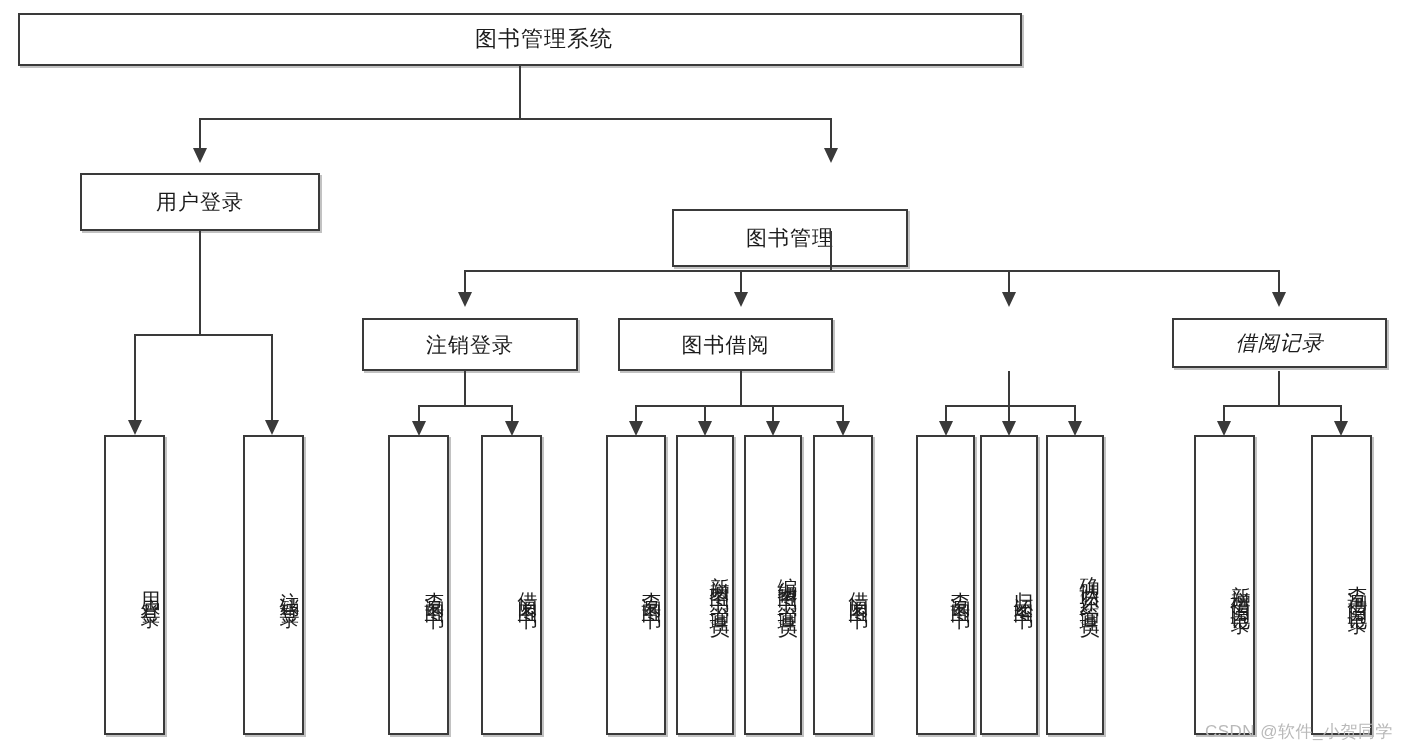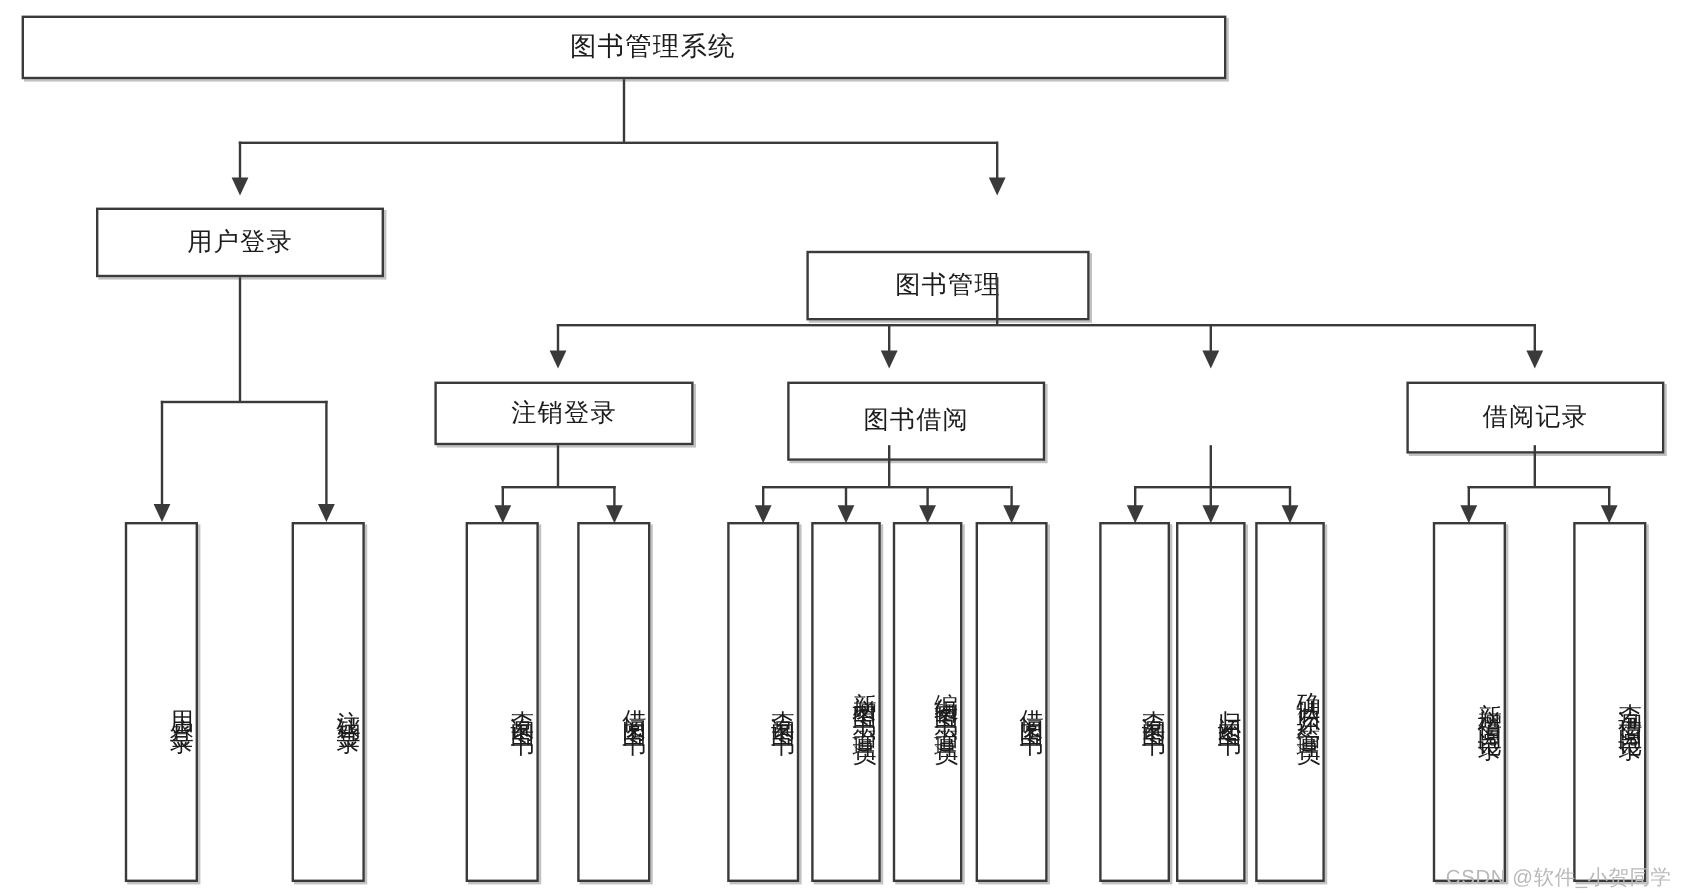--- a/index.html
+++ b/index.html
@@ -122,24 +122,24 @@
   <div class="ln v" style="left:740px; top:270px; height:24px;"></div>
   <div class="arrow" style="left:734px; top:292px;"></div>
   <div class="ln v" style="left:1008px; top:270px; height:24px;"></div>
   <div class="arrow" style="left:1002px; top:292px;"></div>
   <div class="ln v" style="left:1278px; top:270px; height:24px;"></div>
   <div class="arrow" style="left:1272px; top:292px;"></div>
 
   <div class="node horiz" style="left:362px; top:318px; width:216px; height:53px;">
     <span>注销登录</span>
   </div>
-  <div class="node horiz" style="left:656px; top:318px; width:215px; height:66px;">
+  <div class="node horiz" style="left:618px; top:318px; width:215px; height:53px;">
     <span>图书借阅</span>
   </div>
-  <div class="node horiz" style="left:1172px; top:318px; width:215px; height:60px;">
+  <div class="node horiz" style="left:1172px; top:318px; width:215px; height:50px;font-style:italic;">
     <span>借阅记录</span>
   </div>
 
   <div class="ln v" style="left:464px; top:371px; height:35px;"></div>
   <div class="ln h" style="left:418px; top:405px; width:95px;"></div>
   <div class="ln v" style="left:418px; top:405px; height:18px;"></div>
   <div class="arrow" style="left:412px; top:421px;"></div>
   <div class="ln v" style="left:511px; top:405px; height:18px;"></div>
   <div class="arrow" style="left:505px; top:421px;"></div>
 

